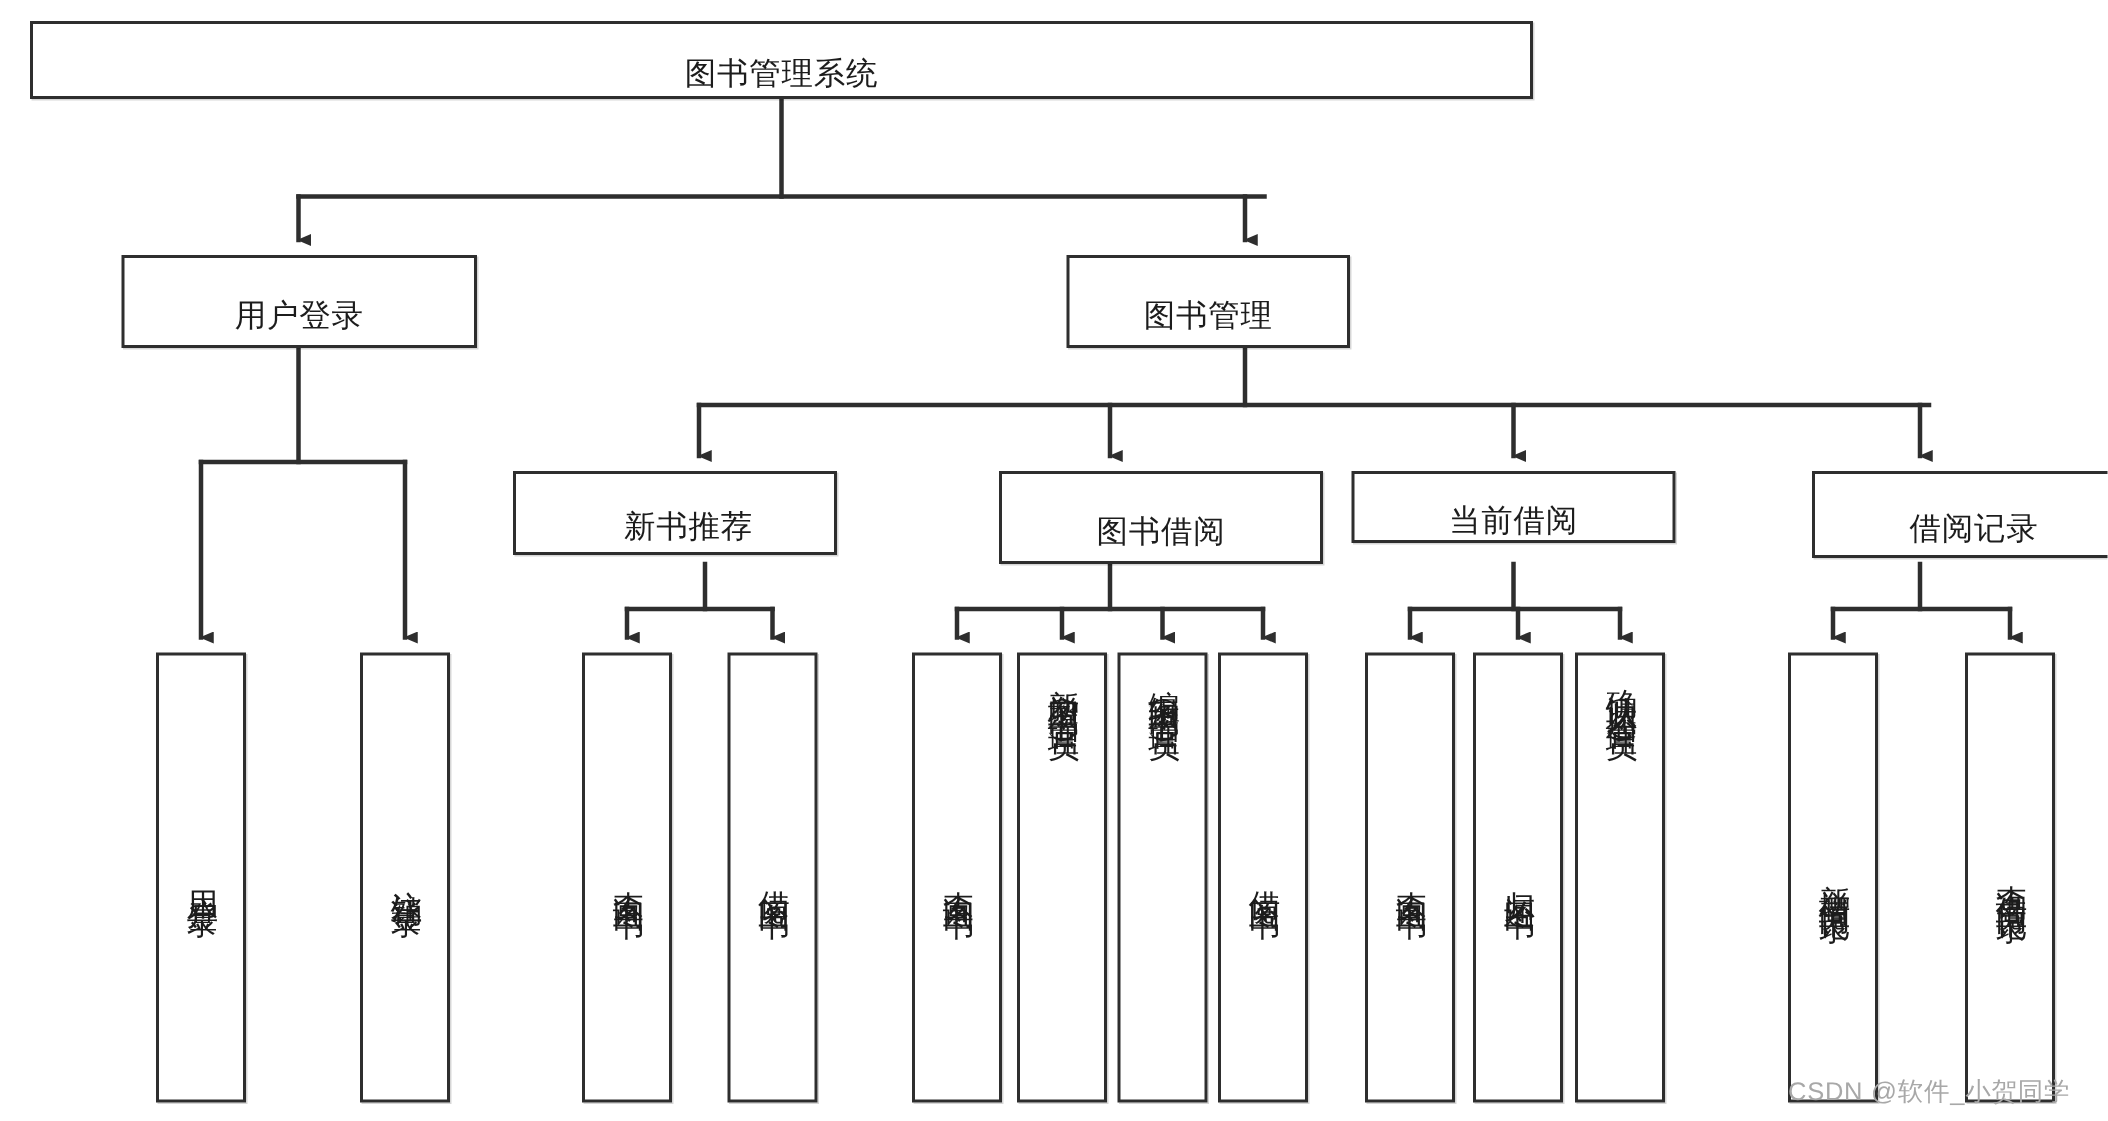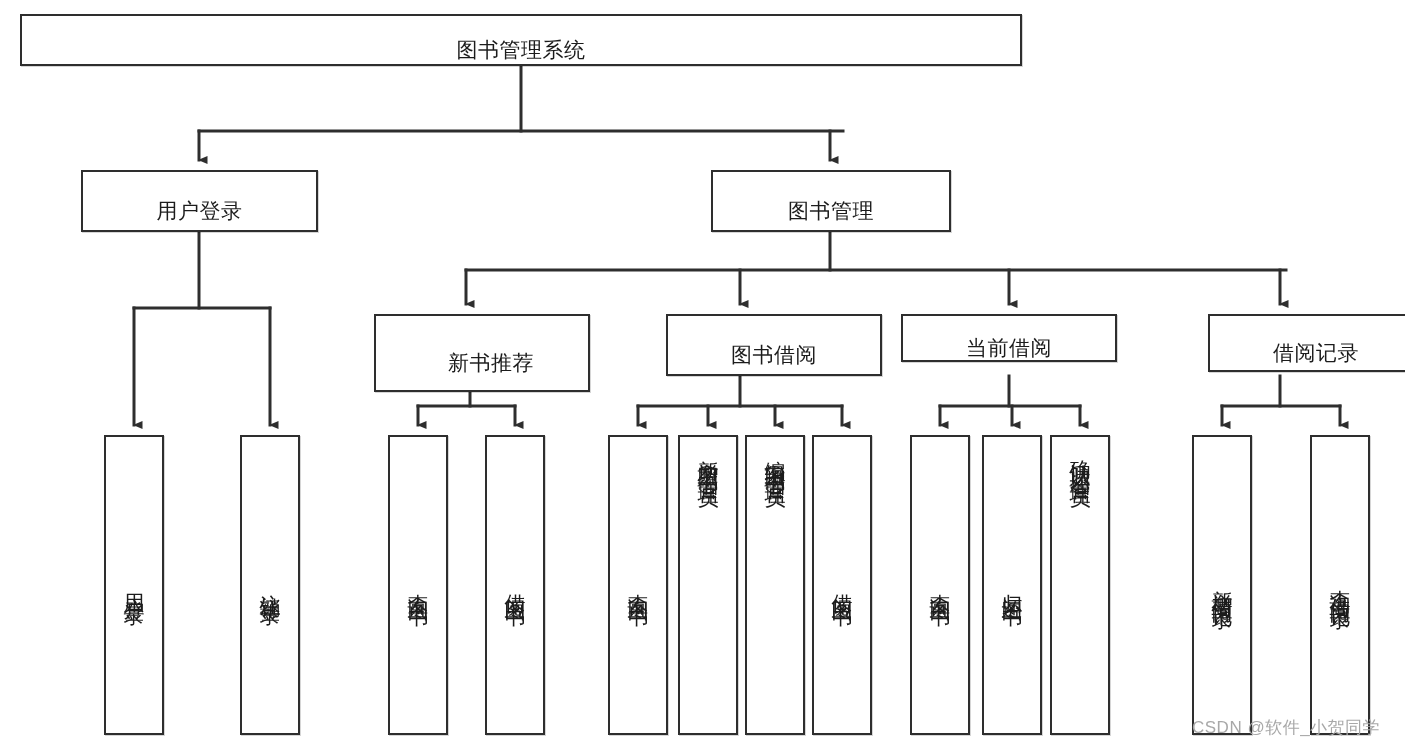--- a/index.html
+++ b/index.html
@@ -134,25 +134,25 @@
     </g>
   </svg>
 
   <div class="node-box" id="node-root" style="left: 20px; top: 14px; width: 1002px; height: 52px;">
     <span class="node-label-h">图书管理系统</span>
   </div>
 
   <div class="node-box" id="node-l2-0" style="left: 81px; top: 170px; width: 237px; height: 62px;">
     <span class="node-label-h">用户登录</span>
   </div>
-  <div class="node-box" id="node-l2-1" style="left: 711px; top: 170px; width: 240px; height: 62px;">
+  <div class="node-box" id="node-l2-1" style="left: 711px; top: 170px; width: 189px; height: 62px;">
     <span class="node-label-h">图书管理</span>
   </div>
 
-  <div class="node-box" id="node-l3-0" style="left: 374px; top: 314px; width: 216px; height: 78px; padding-left: 18px;">
+  <div class="node-box" id="node-l3-0" style="left: 342px; top: 314px; width: 216px; height: 56px; padding-left: 18px;">
     <span class="node-label-h">新书推荐</span>
   </div>
   <div class="node-box" id="node-l3-1" style="left: 666px; top: 314px; width: 216px; height: 62px;">
     <span class="node-label-h">图书借阅</span>
   </div>
   <div class="node-box" id="node-l3-2" style="left: 901px; top: 314px; width: 216px; height: 48px;">
     <span class="node-label-h">当前借阅</span>
   </div>
   <div class="node-box" id="node-l3-3" style="left: 1208px; top: 314px; width: 216px; height: 58px;">
     <span class="node-label-h">借阅记录</span>

